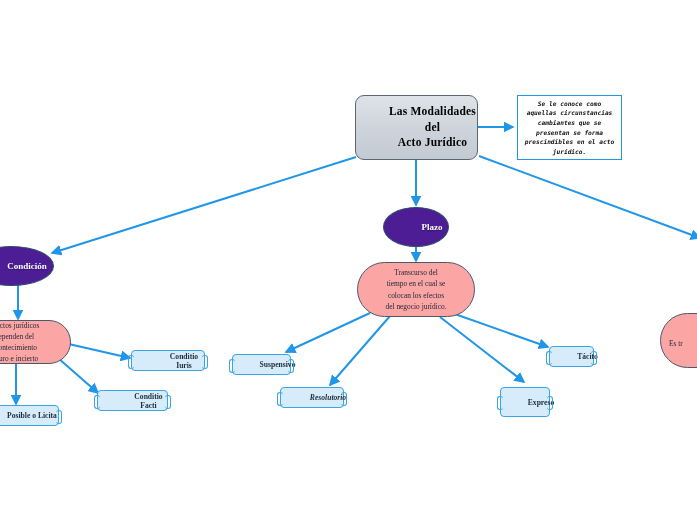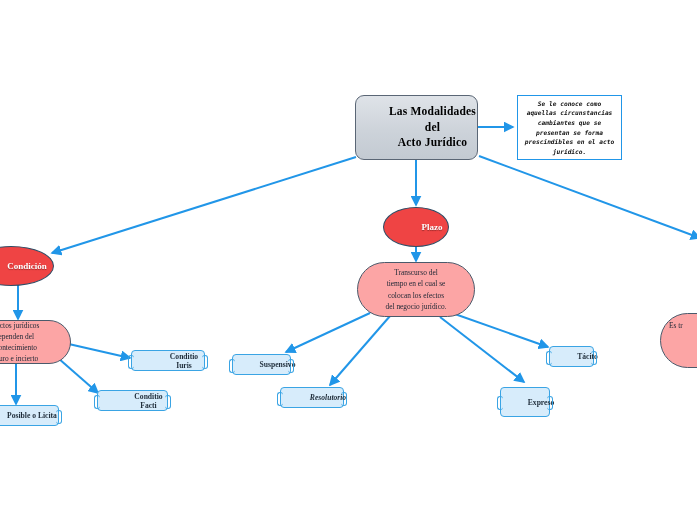--- a/index.html
+++ b/index.html
@@ -55,21 +55,21 @@
     font-size: 6.2px;
     line-height: 1.55;
     font-style: italic;
     font-weight: bold;
     font-family: "DejaVu Sans Mono", monospace;
     padding: 5px 6px;
   }
 
   
   .ellipse-node {
-    background: #ef4444;
+    background: #4c1d95;
     border: 1px solid #2e4d66;
     border-radius: 50%;
     color: #ffffff;
     font-weight: bold;
     font-size: 9px;
     text-shadow: 0 1px 1px rgba(0,0,0,.35);
   }
 
   
   .bubble-node {
@@ -208,16 +208,16 @@
     <span class="handle right"></span>
   </div>
 
   <div class="node leaf-node" style="left:500px; top:379px; width:50px; height:30px;margin-top:8px;">
     <span class="handle left"></span>
     <span class="node-label">Expreso</span>
     <span class="handle right"></span>
   </div>
 
   <div class="node bubble-node" style="left:660px; top:313px; width:118px; height:55px; justify-content:flex-start; align-items:flex-start; padding-top:6px; padding-left:22px;">
-    <span class="node-label" style="margin-left:-14px;">Es tr</span>
+    <span class="node-label" style="margin-top:18px; margin-left:-14px;">Es tr</span>
   </div>
 
 </div>
 
 </body></html>

